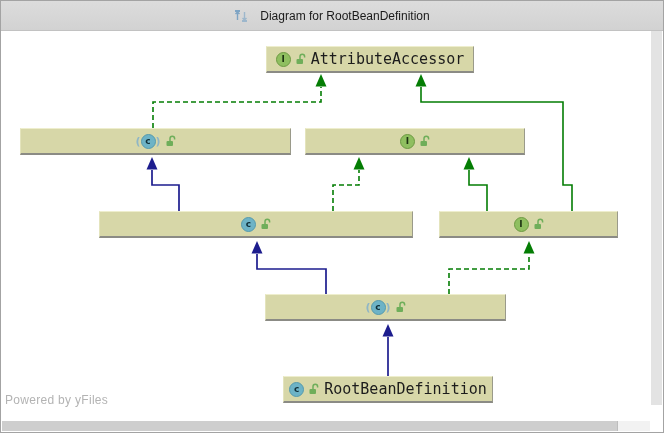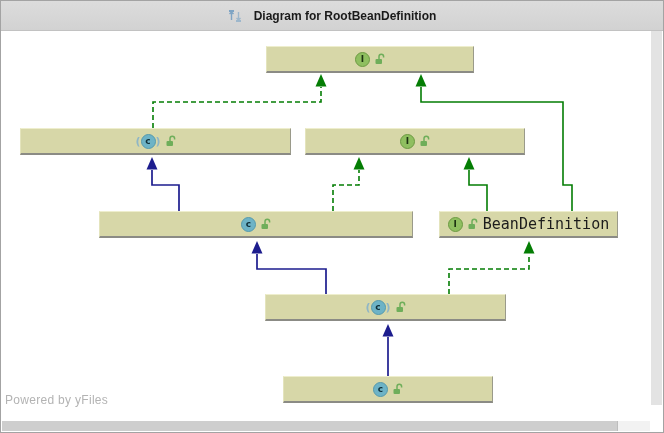--- a/index.html
+++ b/index.html
@@ -6,21 +6,21 @@
   #frame{
     position:relative;width:662px;height:431px;border:1px solid #a3a3a3;
     background:#ffffff;overflow:hidden;
     font-family:"Liberation Sans",sans-serif;
   }
   
   #titlebar{
     position:absolute;left:0;top:0;width:100%;height:29px;
     background:linear-gradient(#dcdcdc,#d2d2d2);
     border-bottom:1px solid #c2c2c2;
-    display:flex;align-items:center;justify-content:center;gap:12px;font-weight:bold;
+    display:flex;align-items:center;justify-content:center;gap:12px;
   }
   #titlebar .title-text{font-size:12px;color:#1a1a1a;}
   
   #canvas{position:absolute;left:0;top:0;width:100%;height:100%;}
   svg.edges{position:absolute;left:0;top:0;pointer-events:none;}
   .e-ext{fill:none;stroke:#1d1d8e;stroke-width:1.7;}
   .e-iext{fill:none;stroke:#047d04;stroke-width:1.6;}
   .e-impl{fill:none;stroke:#047d04;stroke-width:1.6;stroke-dasharray:5 3;}
   .ah-ext{fill:#1d1d8e;stroke:none;}
   .ah-grn{fill:#047d04;stroke:none;}
@@ -122,20 +122,21 @@
     </svg>
 
     <div class="node" style="left:265px;top:45px;width:208px;">
       <span class="circle iface">I</span>
       <span style="display:inline-flex;">
         <svg width="10" height="12" viewBox="0 0 10 12">
             <path d="M4 6 V3.5 a2.3 2.3 0 0 1 4.6 0 V4.5" fill="none" stroke="#6fae5a" stroke-width="1.5"></path>
             <rect x="0.5" y="6" width="6.5" height="5" rx="1" fill="#6fae5a"></rect>
           </svg>
       </span>
+      <span class="label">AttributeAccessor</span>
     </div>
 
     <div class="node" style="left:19px;top:127px;width:271px;">
       <span class="abstract-wrap">
           <span class="paren">(</span>
           <span class="circle cls">c</span>
           <span class="paren">)</span>
         </span>
       <span style="display:inline-flex;">
         <svg width="10" height="12" viewBox="0 0 10 12">
@@ -166,21 +167,20 @@
     </div>
 
     <div class="node" style="left:438px;top:210px;width:179px;">
       <span class="circle iface">I</span>
       <span style="display:inline-flex;">
         <svg width="10" height="12" viewBox="0 0 10 12">
             <path d="M4 6 V3.5 a2.3 2.3 0 0 1 4.6 0 V4.5" fill="none" stroke="#6fae5a" stroke-width="1.5"></path>
             <rect x="0.5" y="6" width="6.5" height="5" rx="1" fill="#6fae5a"></rect>
           </svg>
       </span>
-      <span class="label">BeanDefinition</span>
     </div>
 
     <div class="node" style="left:264px;top:293px;width:241px;">
       <span class="abstract-wrap">
           <span class="paren">(</span>
           <span class="circle cls">c</span>
           <span class="paren">)</span>
         </span>
       <span style="display:inline-flex;">
         <svg width="10" height="12" viewBox="0 0 10 12">
@@ -191,20 +191,21 @@
     </div>
 
     <div class="node" style="left:282px;top:375px;width:210px;">
       <span class="circle cls">c</span>
       <span style="display:inline-flex;">
         <svg width="10" height="12" viewBox="0 0 10 12">
             <path d="M4 6 V3.5 a2.3 2.3 0 0 1 4.6 0 V4.5" fill="none" stroke="#6fae5a" stroke-width="1.5"></path>
             <rect x="0.5" y="6" width="6.5" height="5" rx="1" fill="#6fae5a"></rect>
           </svg>
       </span>
+      <span class="label">RootBeanDefinition</span>
     </div>
 
     <div id="watermark">Powered by yFiles</div>
 
     <div id="vscroll"></div>
     <div id="hscroll-track">
       <div id="hscroll-thumb"></div>
     </div>
 
   </div>

